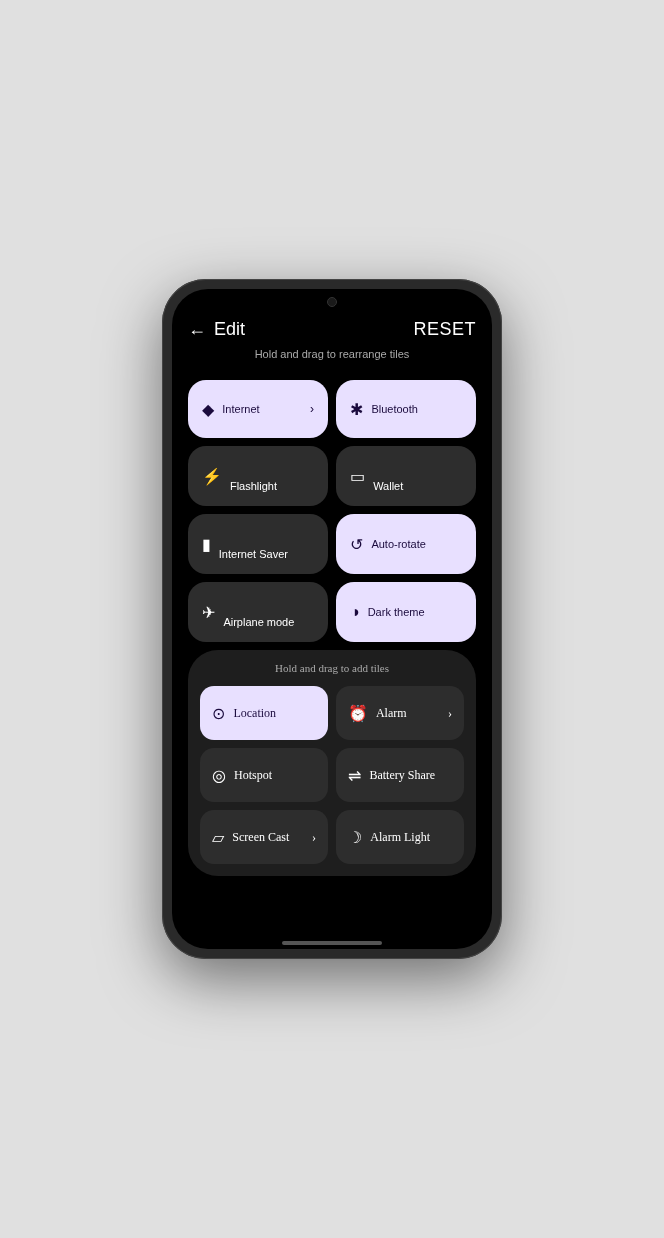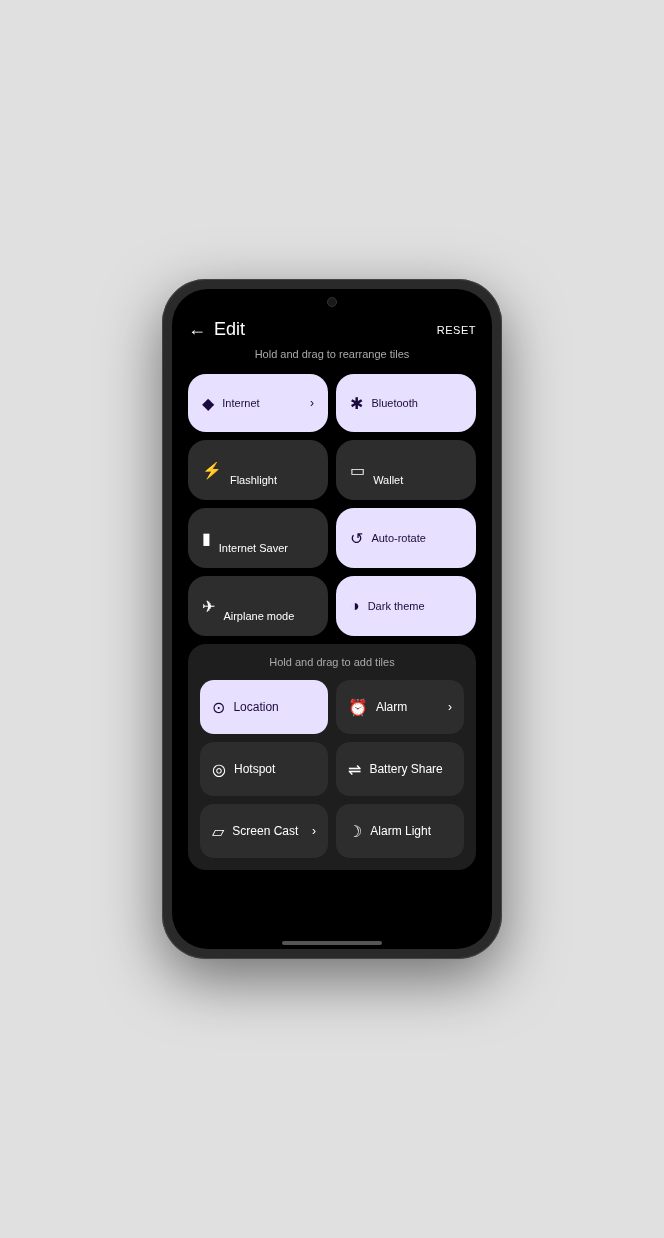--- a/index.html
+++ b/index.html
@@ -82,32 +82,32 @@
     }
 
     .header-title {
       color: #fff;
       font-size: 18px;
       font-weight: 400;
     }
 
     .reset-btn {
       color: #fff;
-      font-size: 11px;
+      font-size: 18px;
       font-weight: 500;
       letter-spacing: 0.5px;
       cursor: pointer;
     }
 
     
     .subtitle {
       text-align: center;
       color: #aaa;
       font-size: 11px;
-      margin-bottom: 14px;
+      margin-bottom: 20px;
     }
 
     
     .tiles-grid {
       display: grid;
       grid-template-columns: 1fr 1fr;
       gap: 8px;
       margin-bottom: 8px;
     }
 
@@ -158,23 +158,24 @@
     }
 
     .tile-chevron {
       font-size: 12px;
       color: #1a0a3d;
     }
 
     
     .add-section {
       background: #1e1e1e;
-      border-radius: 18px;
+      border-radius: 30px;
       padding: 12px;
       margin-top: 8px;
+      font-family: Liberation Serif, serif;
     }
 
     .add-subtitle {
       text-align: center;
       color: #aaa;
       font-size: 11px;
       margin-bottom: 12px;
     }
 
     .add-tiles-grid {

